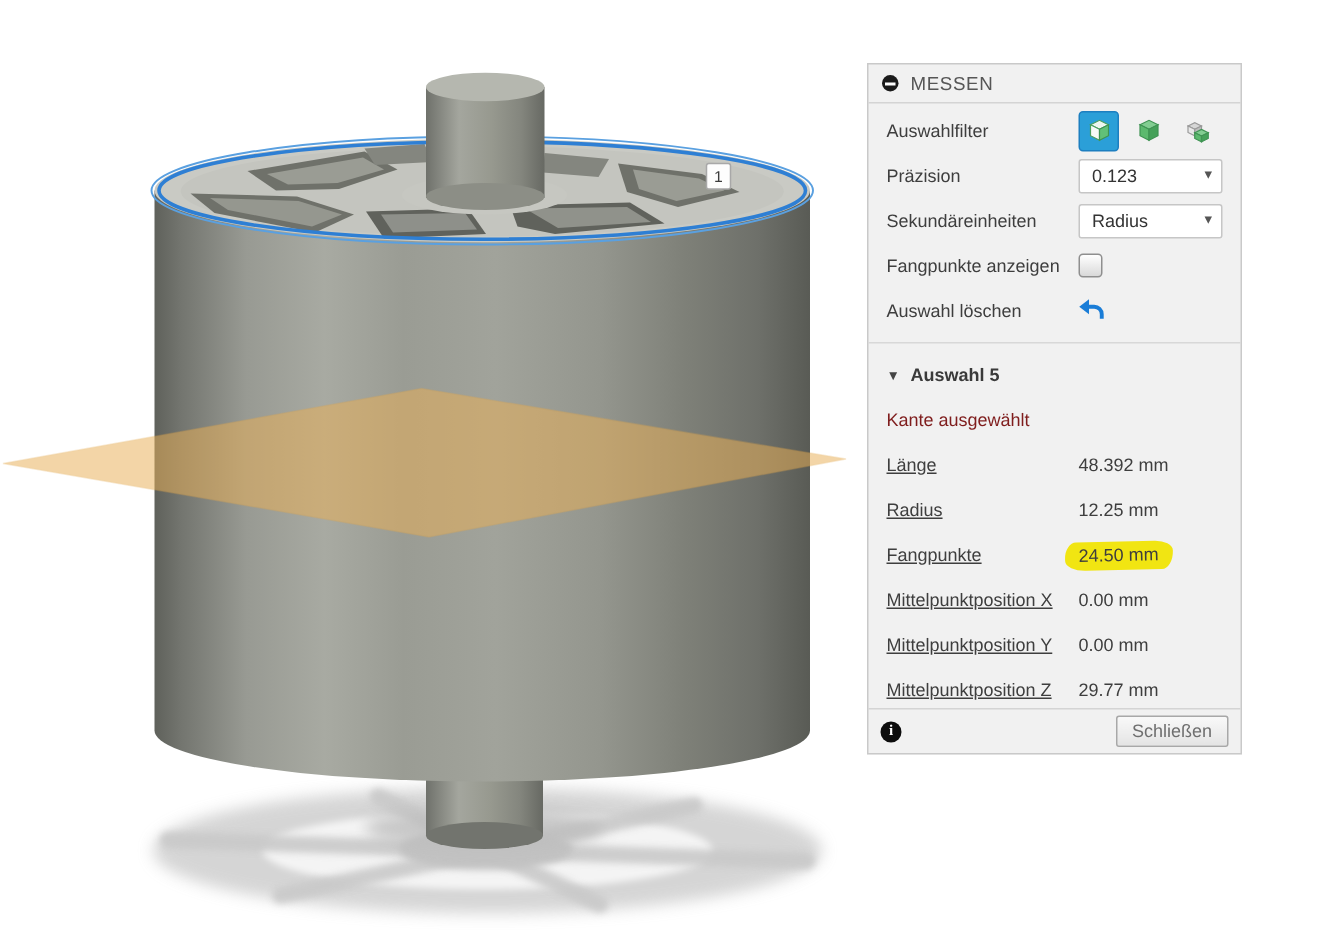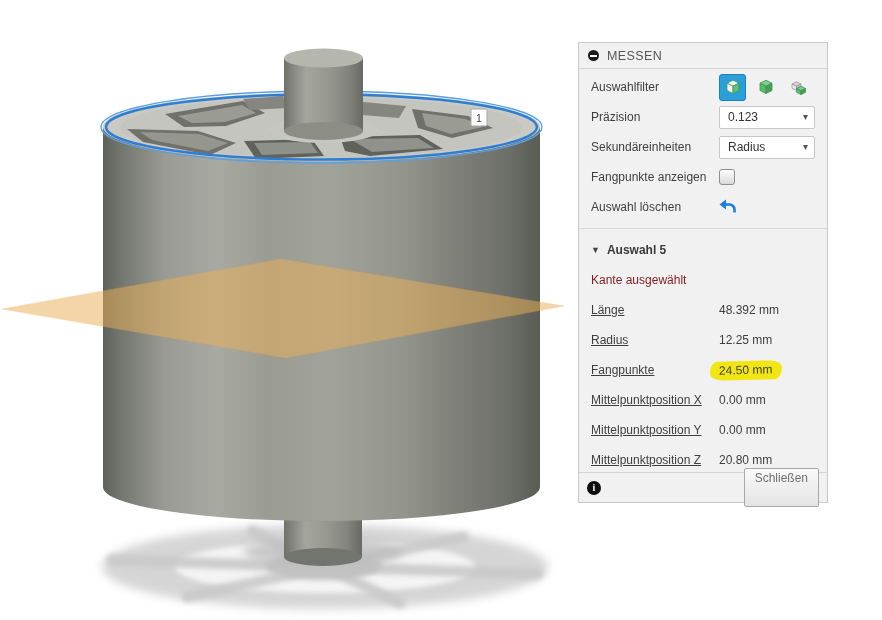--- a/index.html
+++ b/index.html
@@ -33,21 +33,21 @@
   .status-row{height:30px;display:flex;align-items:center;color:#7f1d1d;text-align:center;}
   .m-label{width:128px;flex:0 0 auto;text-decoration:underline;}
   .m-value{color:#3e3e3e;}
   .hl{display:inline-block;background:#f1e512;padding:2px 10px 3px 9px;margin-left:-9px;
       border-radius:10px 16px 10px 18px / 14px 9px 16px 9px;transform:rotate(-1.4deg);}
   .panel-footer{position:absolute;left:0;right:0;bottom:0;height:30px;border-top:1px solid #d4d4d4;
                 display:flex;align-items:center;justify-content:space-between;padding:0 8px;box-sizing:border-box;}
   .info-dot{width:14px;height:14px;border-radius:50%;background:#0d0d0d;color:#fff;display:flex;align-items:center;
             justify-content:center;font-size:10px;font-weight:bold;font-family:"Liberation Serif",serif;cursor:pointer;}
   .close-btn{border:1px solid #a8a8a8;background:linear-gradient(#f9f9f9,#e4e4e4);color:#6f6f6f;
-             font-size:12px;font-family:"Liberation Sans",sans-serif;padding:2px 10px 21px;border-radius:2px;cursor:pointer;}
+             font-size:12px;font-family:"Liberation Sans",sans-serif;padding:2px 10px 3px;border-radius:2px;cursor:pointer;}
 </style>
 </head>
 <body>
 
 <div class="screen">
 
   <div class="stage">
     <svg width="882" height="620" viewBox="0 0 882 620">
       <defs>
         <linearGradient id="bodyGrad" x1="0" y1="0" x2="1" y2="0">
@@ -234,21 +234,21 @@
       <div class="row">
         <span class="m-label">Mittelpunktposition X</span>
         <span class="m-value">0.00 mm</span>
       </div>
       <div class="row">
         <span class="m-label">Mittelpunktposition Y</span>
         <span class="m-value">0.00 mm</span>
       </div>
       <div class="row">
         <span class="m-label">Mittelpunktposition Z</span>
-        <span class="m-value">20.80 mm</span>
+        <span class="m-value">29.77 mm</span>
       </div>
     </div>
 
     <div class="panel-footer">
       <span class="info-dot">i</span>
       <button class="close-btn">Schließen</button>
     </div>
   </aside>
 
 </div>

